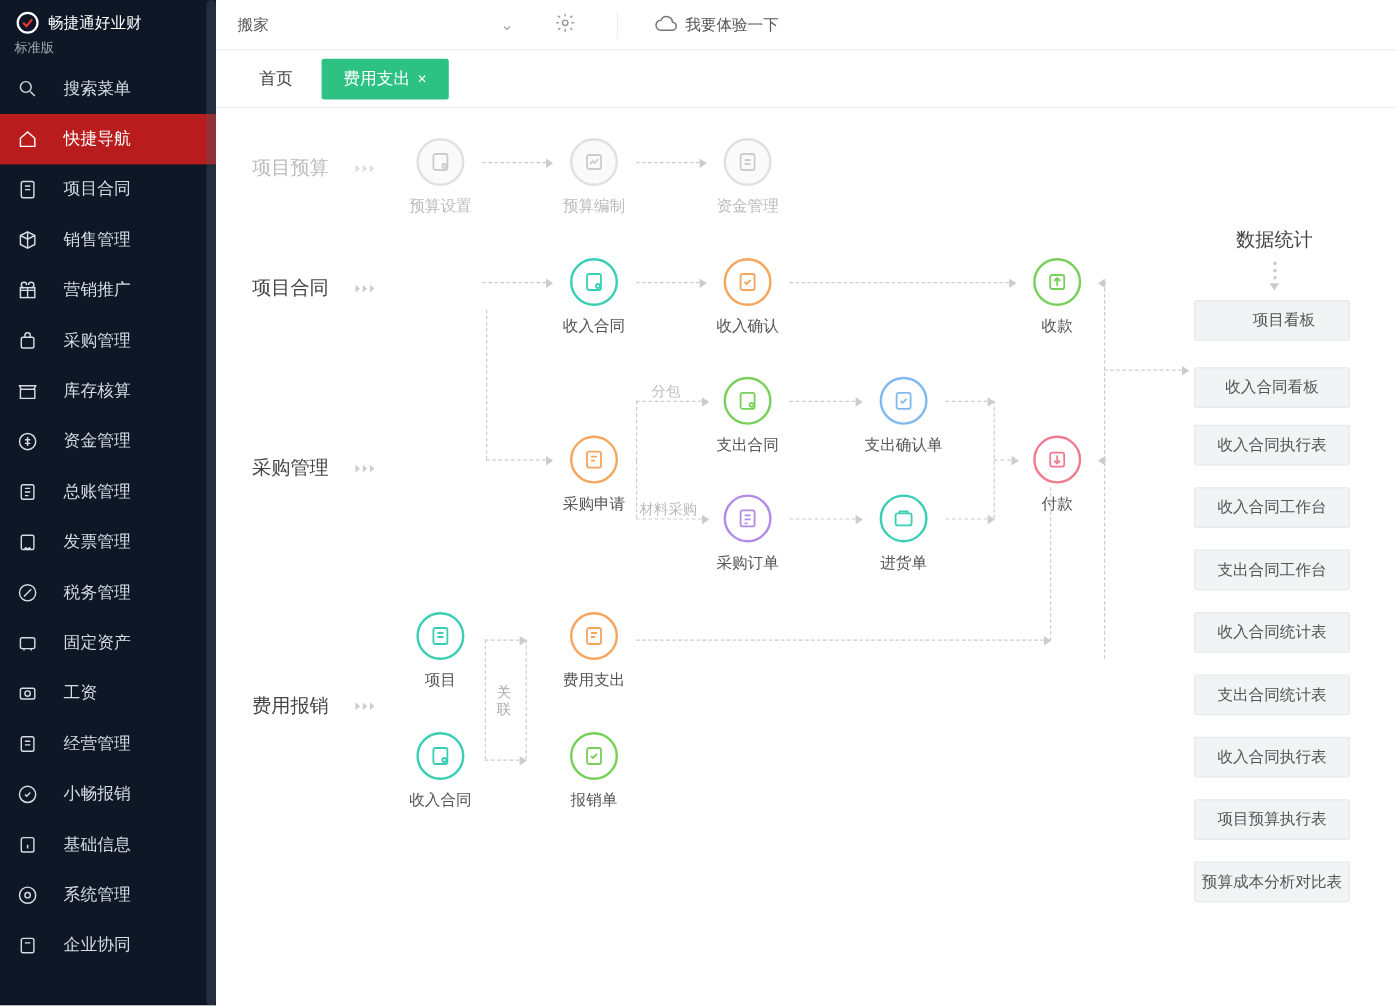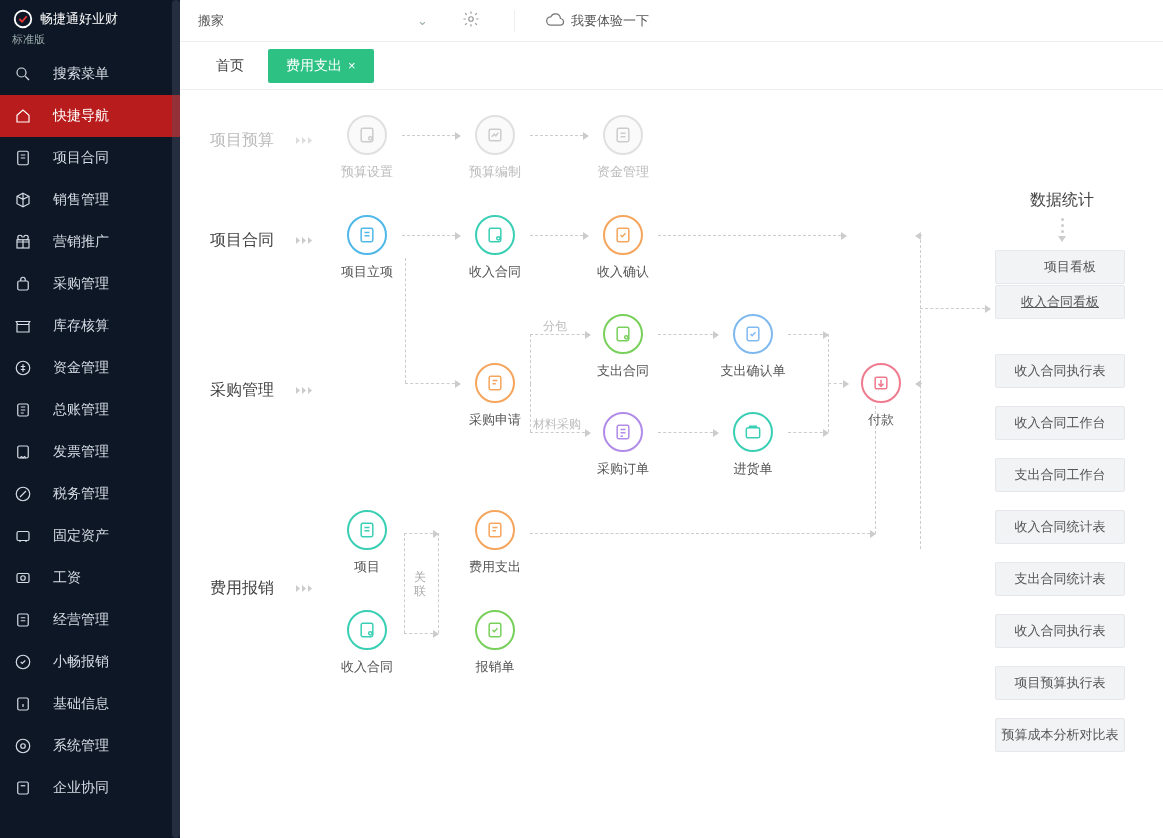--- a/index.html
+++ b/index.html
@@ -338,29 +338,20 @@
       <div class="node muted" style="left:408px; top:25px;">
           <div class="circ">
             <svg viewBox="0 0 24 24" stroke-width="1.8">
               <rect x="5" y="4" width="14" height="16" rx="2"></rect>
               <path d="M9 10h6M9 14h6"></path>
             </svg>
           </div>
           <div class="lbl">资金管理</div>
         </div>
 
-      <div class="node" style="left:152px; top:125px;">
-          <div class="circ c-blue">
-            <svg viewBox="0 0 24 24" fill="none" stroke-width="1.8">
-              <rect x="5" y="4" width="14" height="16" rx="2"></rect>
-              <path d="M9 9h6M9 13h6"></path>
-            </svg>
-          </div>
-          <div class="lbl">项目立项</div>
-        </div>
       <div class="hconn" style="left:222px; top:145px; width:58px;"></div>
       <div class="node" style="left:280px; top:125px;">
           <div class="circ c-teal">
             <svg viewBox="0 0 24 24" fill="none" stroke-width="1.8">
               <rect x="5" y="4" width="14" height="16" rx="2"></rect>
               <circle cx="16" cy="16" r="2"></circle>
             </svg>
           </div>
           <div class="lbl">收入合同</div>
         </div>
@@ -368,20 +359,29 @@
       <div class="node" style="left:408px; top:125px;">
           <div class="circ c-orange">
             <svg viewBox="0 0 24 24" fill="none" stroke-width="1.8">
               <rect x="5" y="4" width="14" height="16" rx="2"></rect>
               <path d="M9 12l2 2 4-4"></path>
             </svg>
           </div>
           <div class="lbl">收入确认</div>
         </div>
       <div class="hconn" style="left:478px; top:145px; width:188px;"></div>
+      <div class="node" style="left:666px; top:125px;">
+          <div class="circ c-green">
+            <svg viewBox="0 0 24 24" fill="none" stroke-width="1.8">
+              <rect x="5" y="5" width="14" height="14" rx="2"></rect>
+              <path d="M12 8v8M9 11l3-3 3 3"></path>
+            </svg>
+          </div>
+          <div class="lbl">收款</div>
+        </div>
 
       <div class="vconn" style="left:225px; top:168px; height:125px;"></div>
       <div class="hconn" style="left:225px; top:293px; width:55px;"></div>
       <div class="node" style="left:280px; top:273px;">
           <div class="circ c-orange">
             <svg viewBox="0 0 24 24" fill="none" stroke-width="1.8">
               <rect x="5" y="4" width="14" height="16" rx="2"></rect>
               <path d="M9 9h6M9 13h4"></path>
             </svg>
           </div>
@@ -501,21 +501,21 @@
       <div class="vconn" style="left:695px; top:316px; height:128px;"></div>
 
       <div class="stats-title" style="left:850px; top:100px;">数据统计</div>
       <div class="vdots" style="left:878px; top:128px;">
           <i></i>
           <i></i>
           <i></i>
         </div>
       <div id="stat-btns">
           <div class="stat-btn" style="left: 815px; top: 160px; padding-left: 20px;">项目看板</div>
-          <div class="stat-btn" style="left: 815px; top: 195px; text-decoration: underline;">收入合同看板</div>
+          <div class="stat-btn" style="left: 815px; top: 216px;">收入合同看板</div>
           <div class="stat-btn" style="left: 815px; top: 264px;">收入合同执行表</div>
           <div class="stat-btn" style="left: 815px; top: 316px;">收入合同工作台</div>
           <div class="stat-btn" style="left: 815px; top: 368px;">支出合同工作台</div>
           <div class="stat-btn" style="left: 815px; top: 420px;">收入合同统计表</div>
           <div class="stat-btn" style="left: 815px; top: 472px;">支出合同统计表</div>
           <div class="stat-btn" style="left: 815px; top: 524px;">收入合同执行表</div>
           <div class="stat-btn" style="left: 815px; top: 576px;">项目预算执行表</div>
           <div class="stat-btn" style="left: 815px; top: 628px;">预算成本分析对比表</div>
         </div>
     </div>

